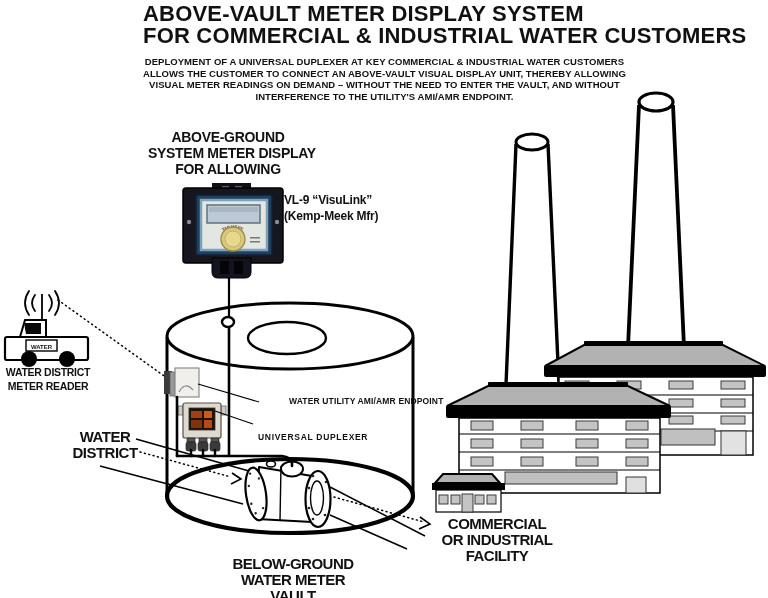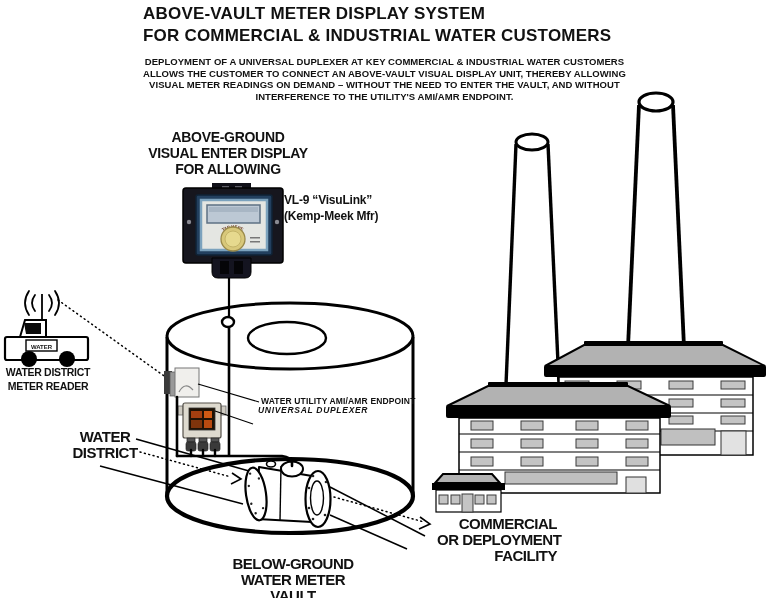--- a/index.html
+++ b/index.html
@@ -6,27 +6,27 @@
     --ink:#000000; --text:#111111; --roof_gray:#b2b2b2; --window_gray:#c4c4c4;
     --device_housing:#16161e; --device_frame_blue:#223f5e; --lcd_gray_blue:#bcc8d4;
     --button_gold:#d8c87a; --led_orange:#c9571a; --duplexer_body:#dedacf;
   }
   html,body{margin:0;padding:0;background:#ffffff;}
   #stage{position:relative;width:768px;height:598px;background:#fff;overflow:hidden;
          font-family:"Liberation Sans", sans-serif;}
   svg{position:absolute;left:0;top:0;}
   .lbl{position:absolute;font-weight:bold;color:var(--text);white-space:nowrap;}
   .ctr{text-align:center;}
-  .title{font-size:17px;line-height:22.4px;letter-spacing:0.2px;}
+  .title{font-size:22px;line-height:22.4px;letter-spacing:0.2px;}
   .bodytxt{font-size:9.5px;line-height:11.6px;letter-spacing:0.05px;}
   .biglbl{font-size:15px;line-height:16.2px;letter-spacing:-0.5px;}
   .medlbl{font-size:14px;line-height:16px;letter-spacing:-0.3px;}
   .vl9{font-size:12px;line-height:15.5px;letter-spacing:-0.2px;}
   .trklbl{font-size:10.5px;line-height:14px;letter-spacing:-0.3px;text-align:center;}
-  .smlbl{font-size:8.5px;letter-spacing:0.15px;}
+  .smlbl{font-size:8.5px;letter-spacing:0.15px;margin-left:28px;}
   .smlbl2{font-size:8.5px;letter-spacing:0.7px;}
   .roof{fill:var(--roof_gray);stroke:#000;stroke-width:2;}
   .win{fill:var(--window_gray);stroke:#3a3a3a;stroke-width:1;}
   .wall{fill:#fff;stroke:#000;stroke-width:1.5;}
   .blk{fill:#000;}
 </style>
 </head>
 <body>
 
 <div id="stage">
@@ -251,47 +251,47 @@
 
 <div class="lbl bodytxt" style="left:143px;top:56px;text-align:center;">
   <div>DEPLOYMENT OF A UNIVERSAL DUPLEXER AT KEY COMMERCIAL &amp; INDUSTRIAL WATER CUSTOMERS</div>
   <div>ALLOWS THE CUSTOMER TO CONNECT AN ABOVE-VAULT VISUAL DISPLAY UNIT, THEREBY ALLOWING</div>
   <div>VISUAL METER READINGS ON DEMAND – WITHOUT THE NEED TO ENTER THE VAULT, AND WITHOUT</div>
   <div>INTERFERENCE TO THE UTILITY'S AMI/AMR ENDPOINT.</div>
 </div>
 
 <div class="lbl medlbl ctr" style="left:148px;top:129px;width:160px;">
   <div>ABOVE-GROUND</div>
-  <div>VISUAL ENTER DISPLAY</div>
+  <div>SYSTEM METER DISPLAY</div>
   <div>FOR ALLOWING</div>
 </div>
 
 <div class="lbl vl9" style="left:284px;top:193px;">
   <div>VL-9 “VisuLink”</div>
   <div>(Kemp-Meek Mfr)</div>
 </div>
 
 <div class="lbl trklbl ctr" style="left:0px;top:365px;width:96px;">
   <div>WATER DISTRICT</div>
   <div>METER READER</div>
 </div>
 
 <div class="lbl smlbl" style="left:261px;top:396px;">WATER UTILITY AMI/AMR ENDPOINT</div>
-<div class="lbl smlbl2" style="left:258px;top:405px;font-style:italic;">UNIVERSAL DUPLEXER</div>
+<div class="lbl smlbl2" style="left:258px;top:432px;">UNIVERSAL DUPLEXER</div>
 
 <div class="lbl biglbl ctr" style="left:45px;top:429px;width:120px;">
   <div>WATER</div>
   <div>DISTRICT</div>
 </div>
 
 <div class="lbl biglbl ctr" style="left:213px;top:556px;width:160px;">
   <div>BELOW-GROUND</div>
   <div>WATER METER</div>
   <div>VAULT</div>
 </div>
 
-<div class="lbl biglbl ctr" style="left:437px;top:516px;width:120px;text-align:right;">
+<div class="lbl biglbl ctr" style="left:437px;top:516px;width:120px;">
   <div>COMMERCIAL</div>
-  <div>OR DEPLOYMENT</div>
+  <div>OR INDUSTRIAL</div>
   <div>FACILITY</div>
 </div>
 
 </div>
 
 </body></html>

